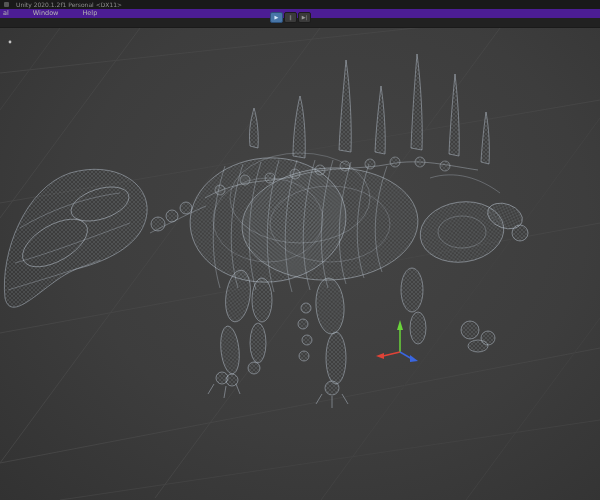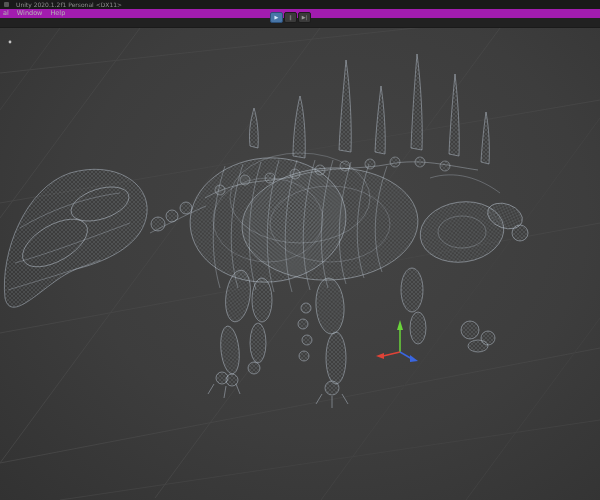--- a/index.html
+++ b/index.html
@@ -11,22 +11,22 @@
   .titlebar{
     position:absolute;top:0;left:0;right:0;height:9px;
     background:#191919;color:#8e8e8e;font-size:6px;line-height:9px;
     padding-left:16px;white-space:nowrap;
   }
   .titlebar .app-icon{
     position:absolute;left:4px;top:2px;width:5px;height:5px;background:#555;border-radius:1px;
   }
   .menubar{
     position:absolute;top:9px;left:0;right:0;height:9px;
-    background:#a21caf;color:#b4b4b4;font-size:6.5px;line-height:9px;
-    display:flex;gap:8px;padding-left:3px;
+    background:#4c1d95;color:#b4b4b4;font-size:6.5px;line-height:9px;
+    display:flex;gap:24px;padding-left:3px;
   }
   .menubar .menu-item{cursor:default;}
   .toolbar{
     position:absolute;top:18px;left:0;right:0;height:10px;background:#212121;
     border-bottom:1px solid #1a1a1a;box-sizing:border-box;
   }
   .play-controls{
     position:absolute;top:12px;left:270px;display:flex;gap:1px;z-index:6;
   }
   .pc-btn{

